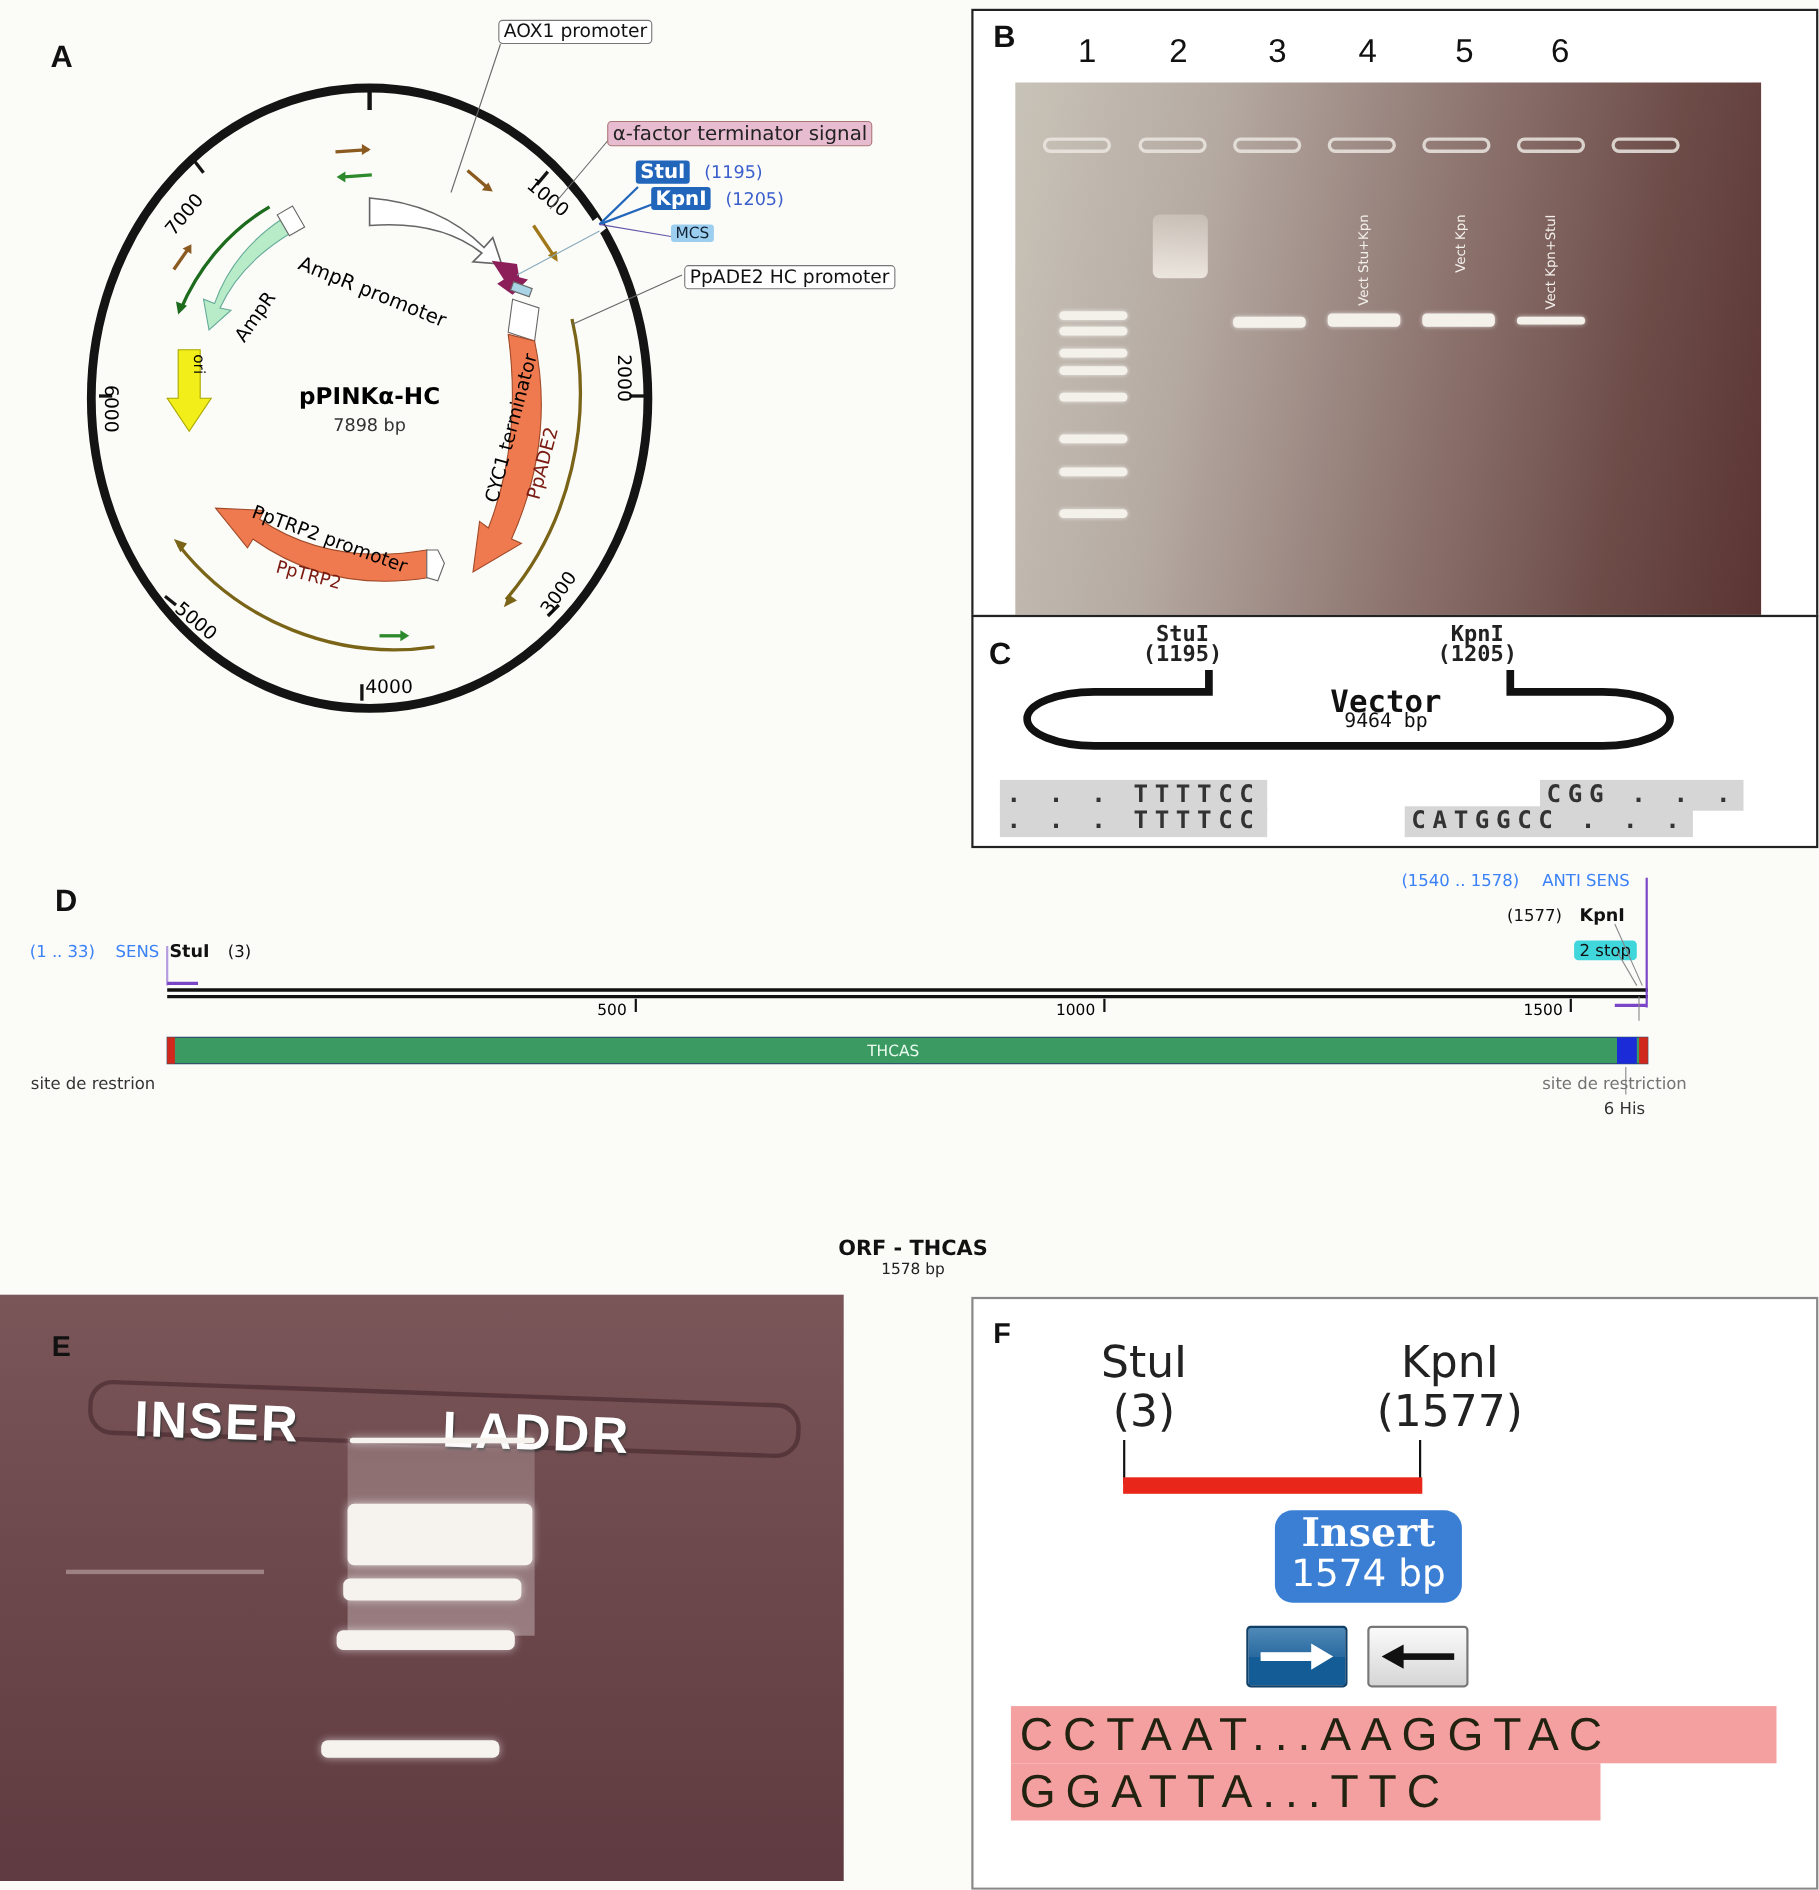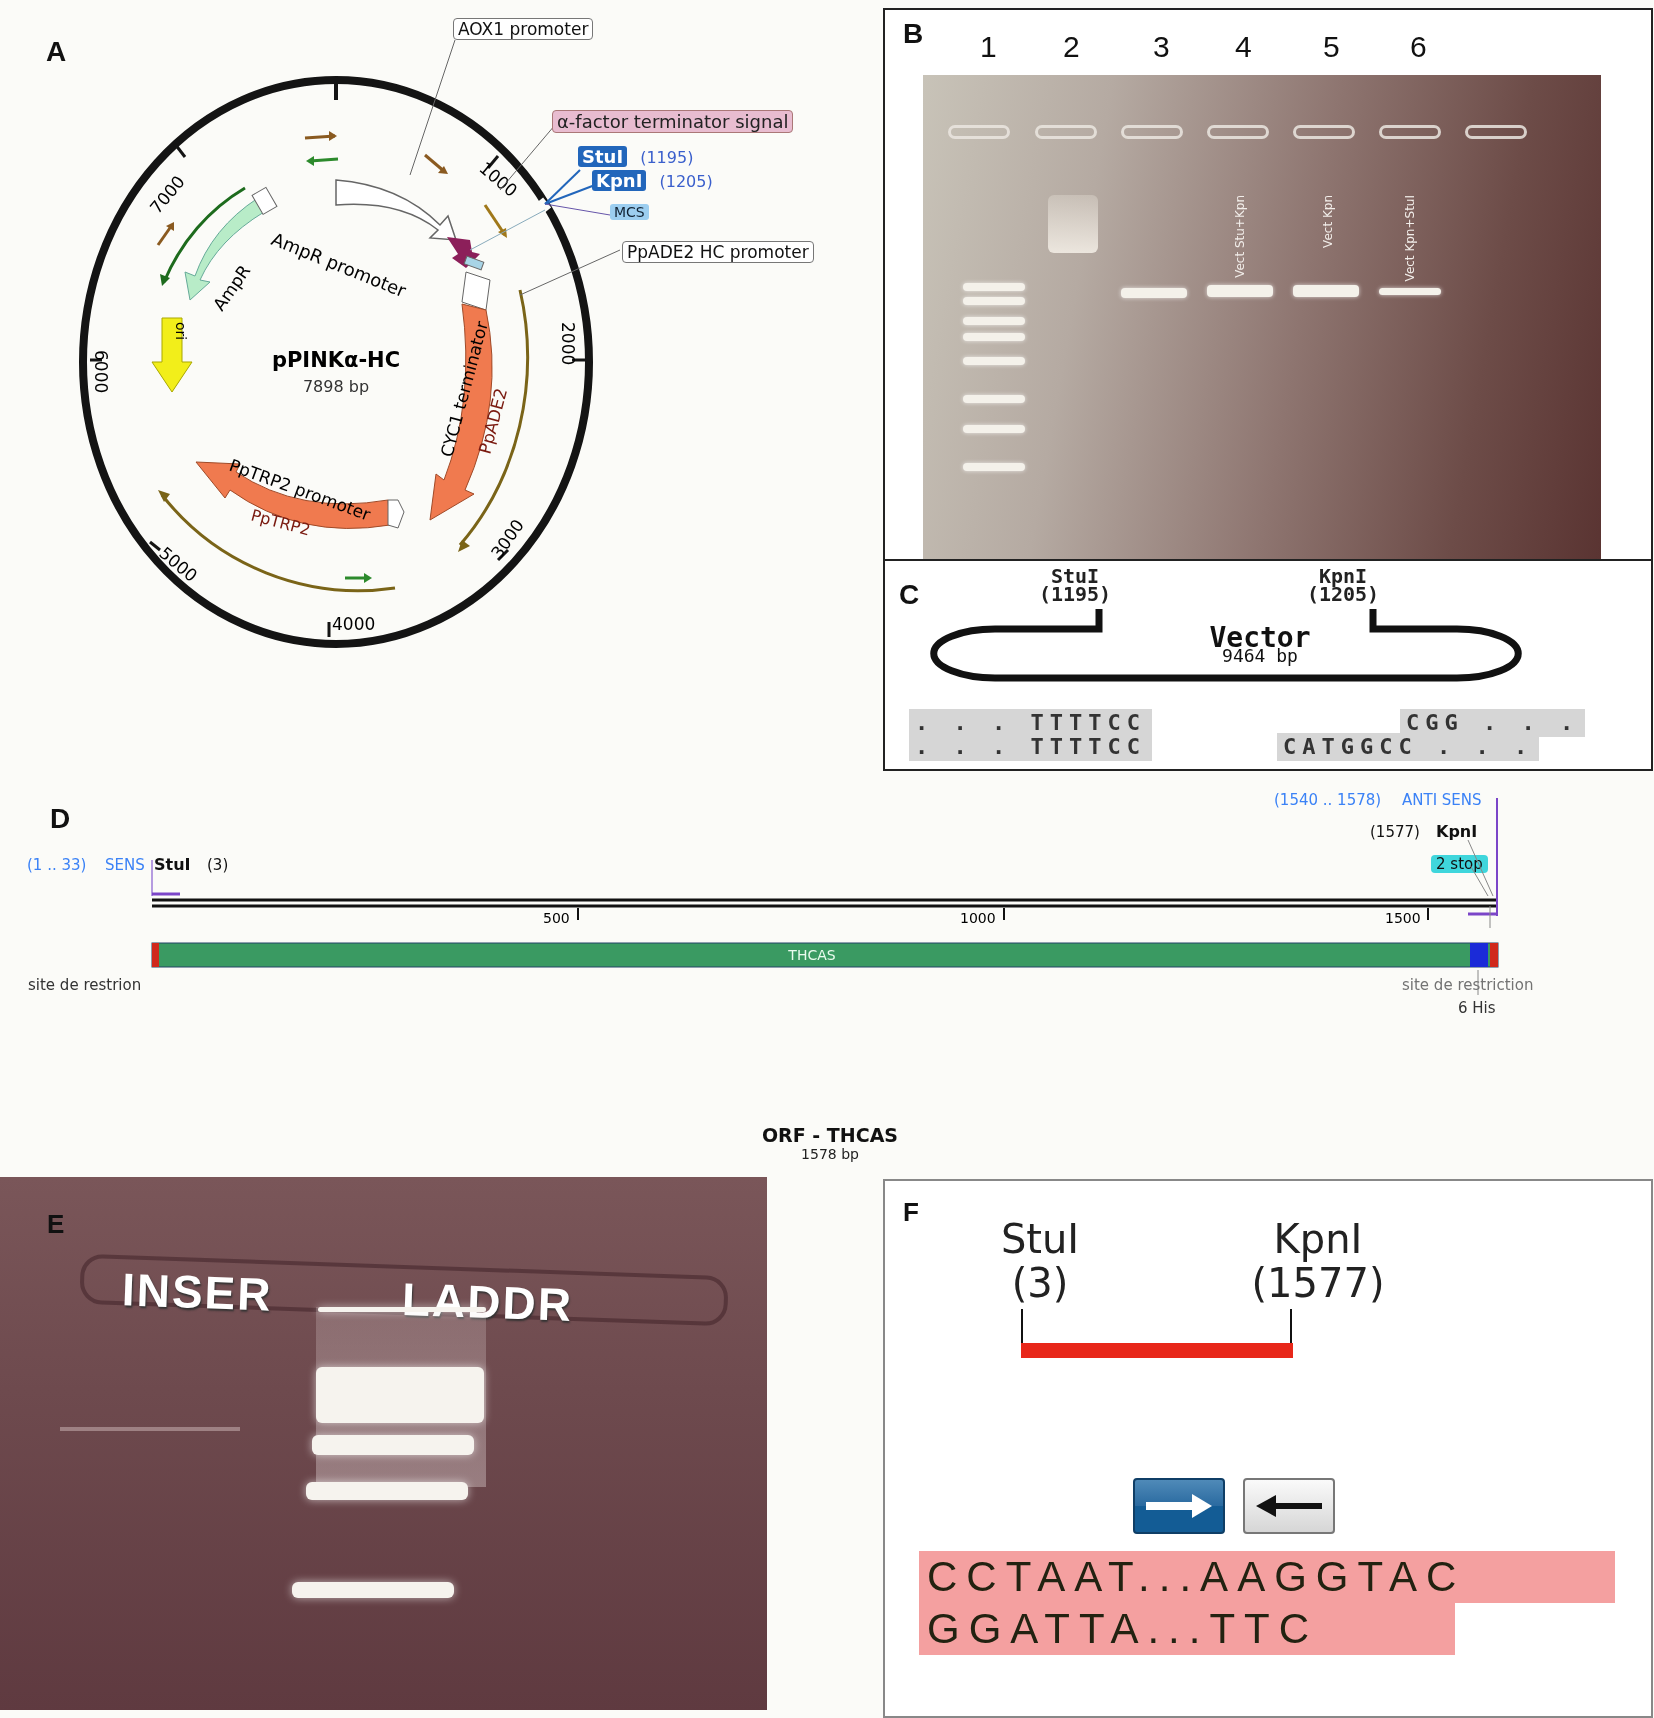--- a/index.html
+++ b/index.html
@@ -285,20 +285,24 @@
   </div>
   <div class="f-enz" style="left:348px; top:36px; width:170px;">
     <div>KpnI</div>
     <div>(1577)</div>
   </div>
   <svg class="abs" style="left:0; top:0;" width="770" height="200">
     <line x1="137" y1="128" x2="137" y2="168" stroke="#111" stroke-width="2"></line>
     <line x1="406" y1="128" x2="406" y2="168" stroke="#111" stroke-width="2"></line>
     <rect x="136" y="162" width="272" height="15" fill="#e8271a"></rect>
   </svg>
+  <div id="insert-badge">
+    <div style="font-family:'DejaVu Serif', serif; font-weight:bold; font-size:36px; line-height:40px;">Insert</div>
+    <div style="font-size:34px; line-height:36px;">1574 bp</div>
+  </div>
   <div class="dir-btn" style="left:248px; background:linear-gradient(180deg,#4f8ab8 0%,#2a6aa0 50%,#135c95 51%,#135c95 100%); border:2px solid #0f3e66;">
     <svg width="70" height="30">
         <rect x="2" y="11" width="48" height="8" fill="#fff"></rect>
         <polygon points="48,3 68,15 48,27" fill="#fff"></polygon>
       </svg>
   </div>
   <div class="dir-btn" style="left:358px; background:linear-gradient(180deg,#fafafa,#d6d6d6); border:2px solid #777;">
     <svg width="70" height="30">
         <rect x="20" y="12" width="48" height="6" fill="#111"></rect>
         <polygon points="22,4 2,15 22,26" fill="#111"></polygon>

